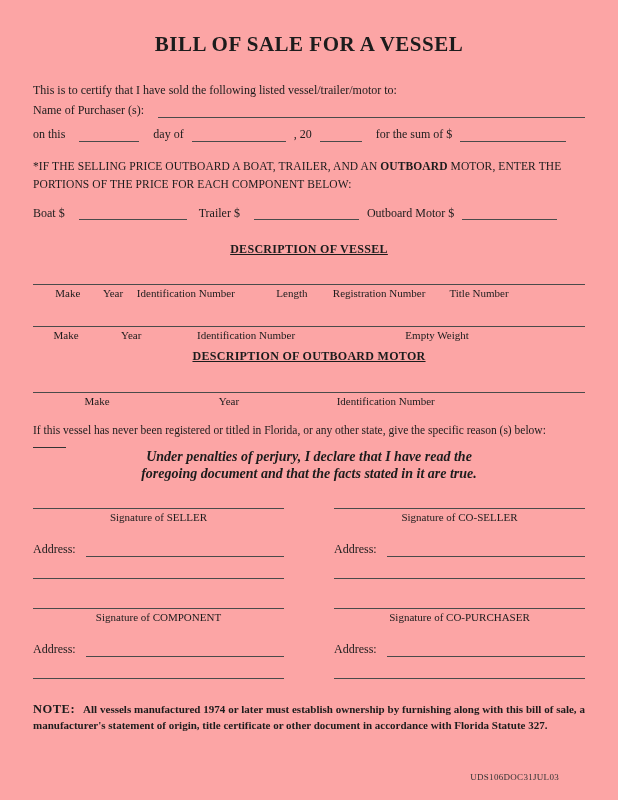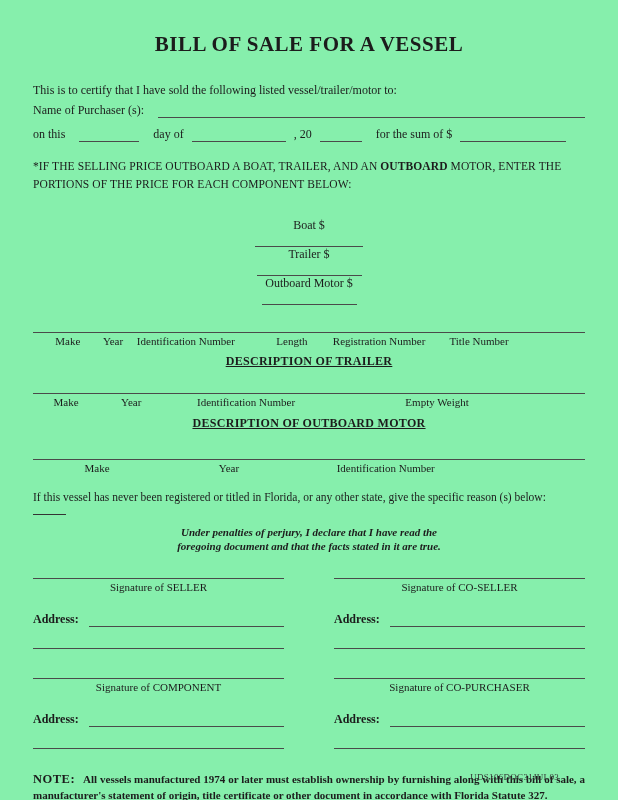--- a/index.html
+++ b/index.html
@@ -1,21 +1,21 @@
 <!DOCTYPE html>
 <html><head>
 <meta charset="utf-8">
 <style>
   html,body { margin:0; padding:0; background:#ffffff; }
   .page {
     position:relative;
     width:618px; height:800px;
     box-sizing:border-box;
     padding:26px 33px 0 33px;
-    background:#86efac;
+    background:#fca5a5;
     color:#1c1c1c;
     font-family:"Liberation Serif", serif;
     font-size:12px;
     overflow:hidden;
   }
   .title {
     margin:6px 0 0 0;
     text-align:center;
     font-size:21px;
     font-weight:bold;
@@ -23,21 +23,21 @@
   }
   .row { display:flex; align-items:center; }
   .blank { display:inline-block; border-bottom:1px solid #4a4a4a; height:13px; }
   .grow { flex:1 1 auto; }
   .lbl { white-space:nowrap; }
   .certify { margin-top:26px; }
   .purchaser-row { margin-top:5px; }
   .date-row { margin-top:9px; }
   .error-row { margin-top:11px; font-weight:bold; }
   .instruction { margin-top:15px; line-height:1.6; font-size:11.5px; letter-spacing:0.1px; }
-  .price-row { margin-top:24px;flex-direction:column; }
+  .price-row { margin-top:12px; }
   .sec-heading {
     margin:0; text-align:center;
     font-size:12px; font-weight:bold;
     text-decoration:underline;
     letter-spacing:0.3px;
   }
   .h-vessel { margin-top:21px; }
   .h-trailer { margin-top:4px; }
   .h-outboard { margin-top:5px; }
   .fields-row {
@@ -49,28 +49,28 @@
   .fr-vessel { margin-top:27px; }
   .fr-trailer { margin-top:24px; }
   .fr-outboard { margin-top:28px; }
   .fields-row span {
     position:absolute; top:2px;
     transform:translateX(-50%);
     white-space:nowrap;
   }
   .reg-note { margin-top:14px; font-size:11.5px; }
   .reason-line { margin-top:11px; width:33px; border-bottom:1px solid #333; height:0; }
-  .perjury { margin-top:11px; text-align:center; font-weight:bold; font-style:italic; font-size:11px; line-height:1.25; }
+  .perjury { margin-top:0; text-align:center; font-weight:bold; font-style:italic; font-size:14px; line-height:1.25; }
   .sig-grid { display:grid; grid-template-columns:1fr 1fr; column-gap:50px; }
   .sg-1 { margin-top:25px; }
   .sg-2 { margin-top:29px; }
   .sig-rule { border-top:1px solid #4a4a4a; height:0; }
   .sig-caption { text-align:center; font-size:11px; margin-top:2px; }
   .addr-row { margin-top:19px; display:flex; align-items:flex-end; }
-  .addr-row .lbl { margin-right:10px;font-weight:bold; }
+  .addr-row .lbl { margin-right:10px; }
   .extra-line { margin-top:21px; border-bottom:1px solid #4a4a4a; height:0; }
   .note { margin-top:21px; text-align:justify; font-weight:bold; font-size:11px; line-height:1.45; }
   .note-label { font-size:12.5px; letter-spacing:0.5px; margin-right:8px; }
   .footer-code {
     position:absolute; bottom:18px; right:59px;
     font-size:9px; letter-spacing:0.3px; color:#333;
   }
   .sp-s { width:8px; flex:none; }
   .sp-m { width:14px; flex:none; }
 </style>
@@ -119,30 +119,30 @@
     <span style="width:12px; flex:none;"></span>
     <span class="lbl">Trailer $</span>
     <span class="sp-m"></span>
     <span class="blank" style="width:105px"></span>
     <span class="sp-s"></span>
     <span class="lbl">Outboard Motor $</span>
     <span class="sp-s"></span>
     <span class="blank" style="width:95px"></span>
   </div>
 
+  <h2 class="sec-heading h-vessel">DESCRIPTION OF VESSEL</h2>
   <div class="fields-row fr-vessel">
     <span style="left:6.3%">Make</span>
     <span style="left:14.5%">Year</span>
     <span style="left:27.7%">Identification Number</span>
     <span style="left:46.9%">Length</span>
     <span style="left:62.7%">Registration Number</span>
     <span style="left:80.8%">Title Number</span>
   </div>
 
-  <h2 class="sec-heading h-trailer">DESCRIPTION OF TRAILER</h2>
   <div class="fields-row fr-trailer">
     <span style="left:6%">Make</span>
     <span style="left:17.8%">Year</span>
     <span style="left:38.6%">Identification Number</span>
     <span style="left:73.2%">Empty Weight</span>
   </div>
 
   <h2 class="sec-heading h-outboard">DESCRIPTION OF OUTBOARD MOTOR</h2>
   <div class="fields-row fr-outboard">
     <span style="left:11.6%">Make</span>

